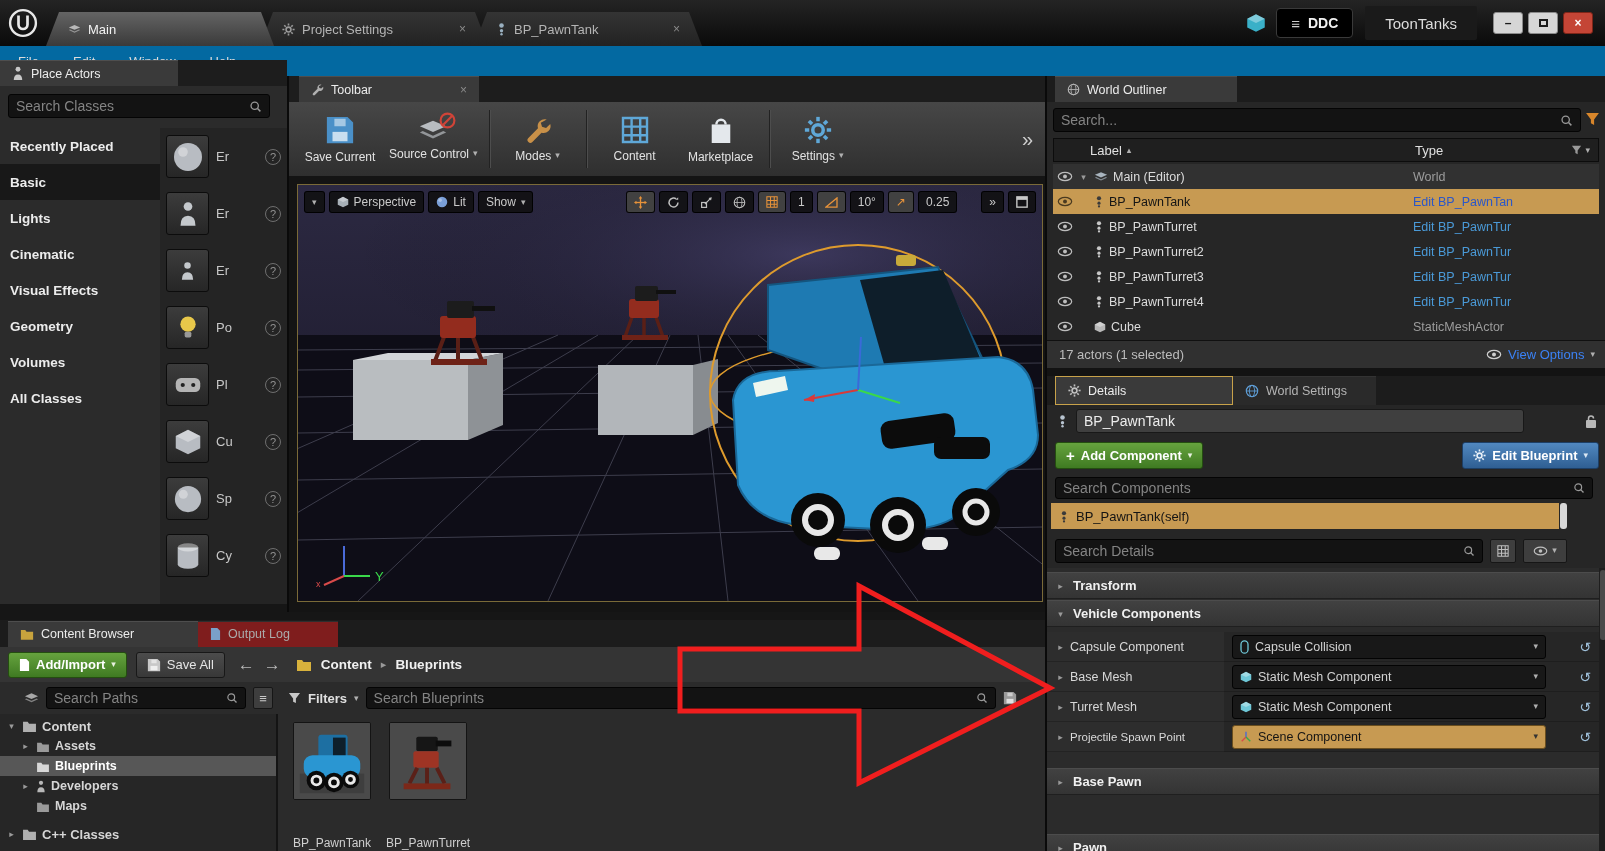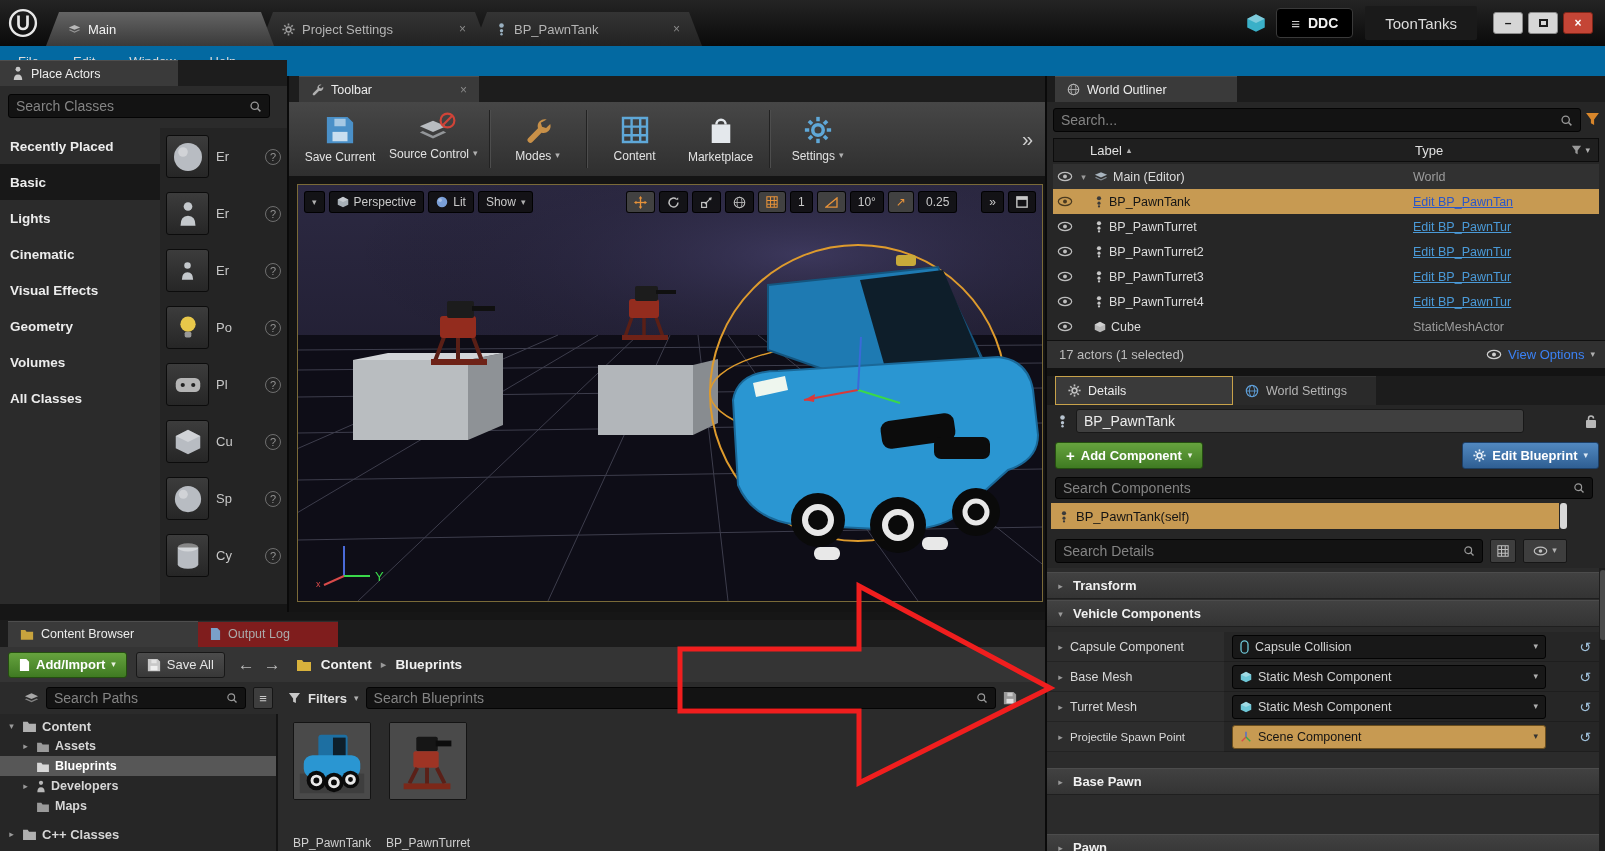--- a/index.html
+++ b/index.html
@@ -30,21 +30,21 @@
 .tsep{width:1px;height:58px;background:#222;margin:0 5px;box-shadow:1px 0 0 #4d4d4d;flex:none}
 .vbtn{height:22px;background:rgba(15,15,15,.85);border:1px solid rgba(0,0,0,.9);border-radius:3px;display:flex;align-items:center;gap:5px;padding:0 7px;color:#cacaca;font-size:12px;flex:none}
 .vbtn.on{background:#414141}
 .grn{background:linear-gradient(#66a33e,#3f7a22);border:1px solid #244e10;border-radius:3px;color:#fff;font-weight:bold;display:flex;align-items:center;gap:6px;padding:0 10px}
 .blu{background:linear-gradient(#5188c0,#2f5f93);border:1px solid #1d3f66;border-radius:3px;color:#fff;font-weight:bold;display:flex;align-items:center;gap:6px;padding:0 10px}
 .gry{background:linear-gradient(#4c4c4c,#383838);border:1px solid #181818;border-radius:3px;color:#e4e4e4;display:flex;align-items:center;gap:6px;padding:0 10px}
 .tree-row{height:20px;display:flex;align-items:center;gap:5px;font-size:12.5px;font-weight:bold;color:#d6d6d6;white-space:nowrap}
 .tree-row.sel{background:#575757;color:#fff}
 .ol-row{position:absolute;left:6px;width:546px;height:25px;display:flex;align-items:center;gap:5px;padding-left:4px;font-size:12.5px;color:#dcdcdc}
 .ol-name{display:flex;align-items:center;gap:5px;flex:0 0 330px;overflow:hidden;white-space:nowrap}
-.lnk{color:#4a9ad8;text-decoration:underline;white-space:nowrap;overflow:hidden;flex:0 0 148px}
+.lnk{color:#4a9ad8;white-space:nowrap;overflow:hidden;flex:0 0 148px}
 .typ{color:#9c9c9c;white-space:nowrap;overflow:hidden;flex:0 0 148px}
 .sechdr{position:absolute;left:0;width:552px;height:27px;background:linear-gradient(#414141,#343434);border-bottom:1px solid #1f1f1f;border-top:1px solid #4c4c4c;display:flex;align-items:center;gap:7px;padding-left:8px;font-weight:bold;color:#f0f0f0;font-size:13px}
 .prop-row{position:absolute;left:0;width:552px;height:30px;display:flex}
 .prop-name{flex:0 0 177px;background:#2d2d2d;border-bottom:1px solid #232323;display:flex;align-items:center;gap:4px;padding-left:8px;font-size:12.5px;color:#d8d8d8;overflow:hidden;white-space:nowrap}
 .prop-val{flex:1;background:#262626;border-bottom:1px solid #1e1e1e;display:flex;align-items:center;padding:0 8px}
 .dd{flex:0 0 314px;height:24px;background:#181818;border:1px solid #030303;border-radius:3px;display:flex;align-items:center;gap:6px;padding:0 7px;color:#d2d2d2;font-size:12.5px;overflow:hidden;white-space:nowrap}
 .dd.sel{background:#c79a52;border-color:#6a4e1e;color:#141414}
 .dd .caret{margin-left:auto}
 .dd.sel .caret{color:#333}
 .reset{color:#9fc0da;font-size:14px;margin-left:auto}

